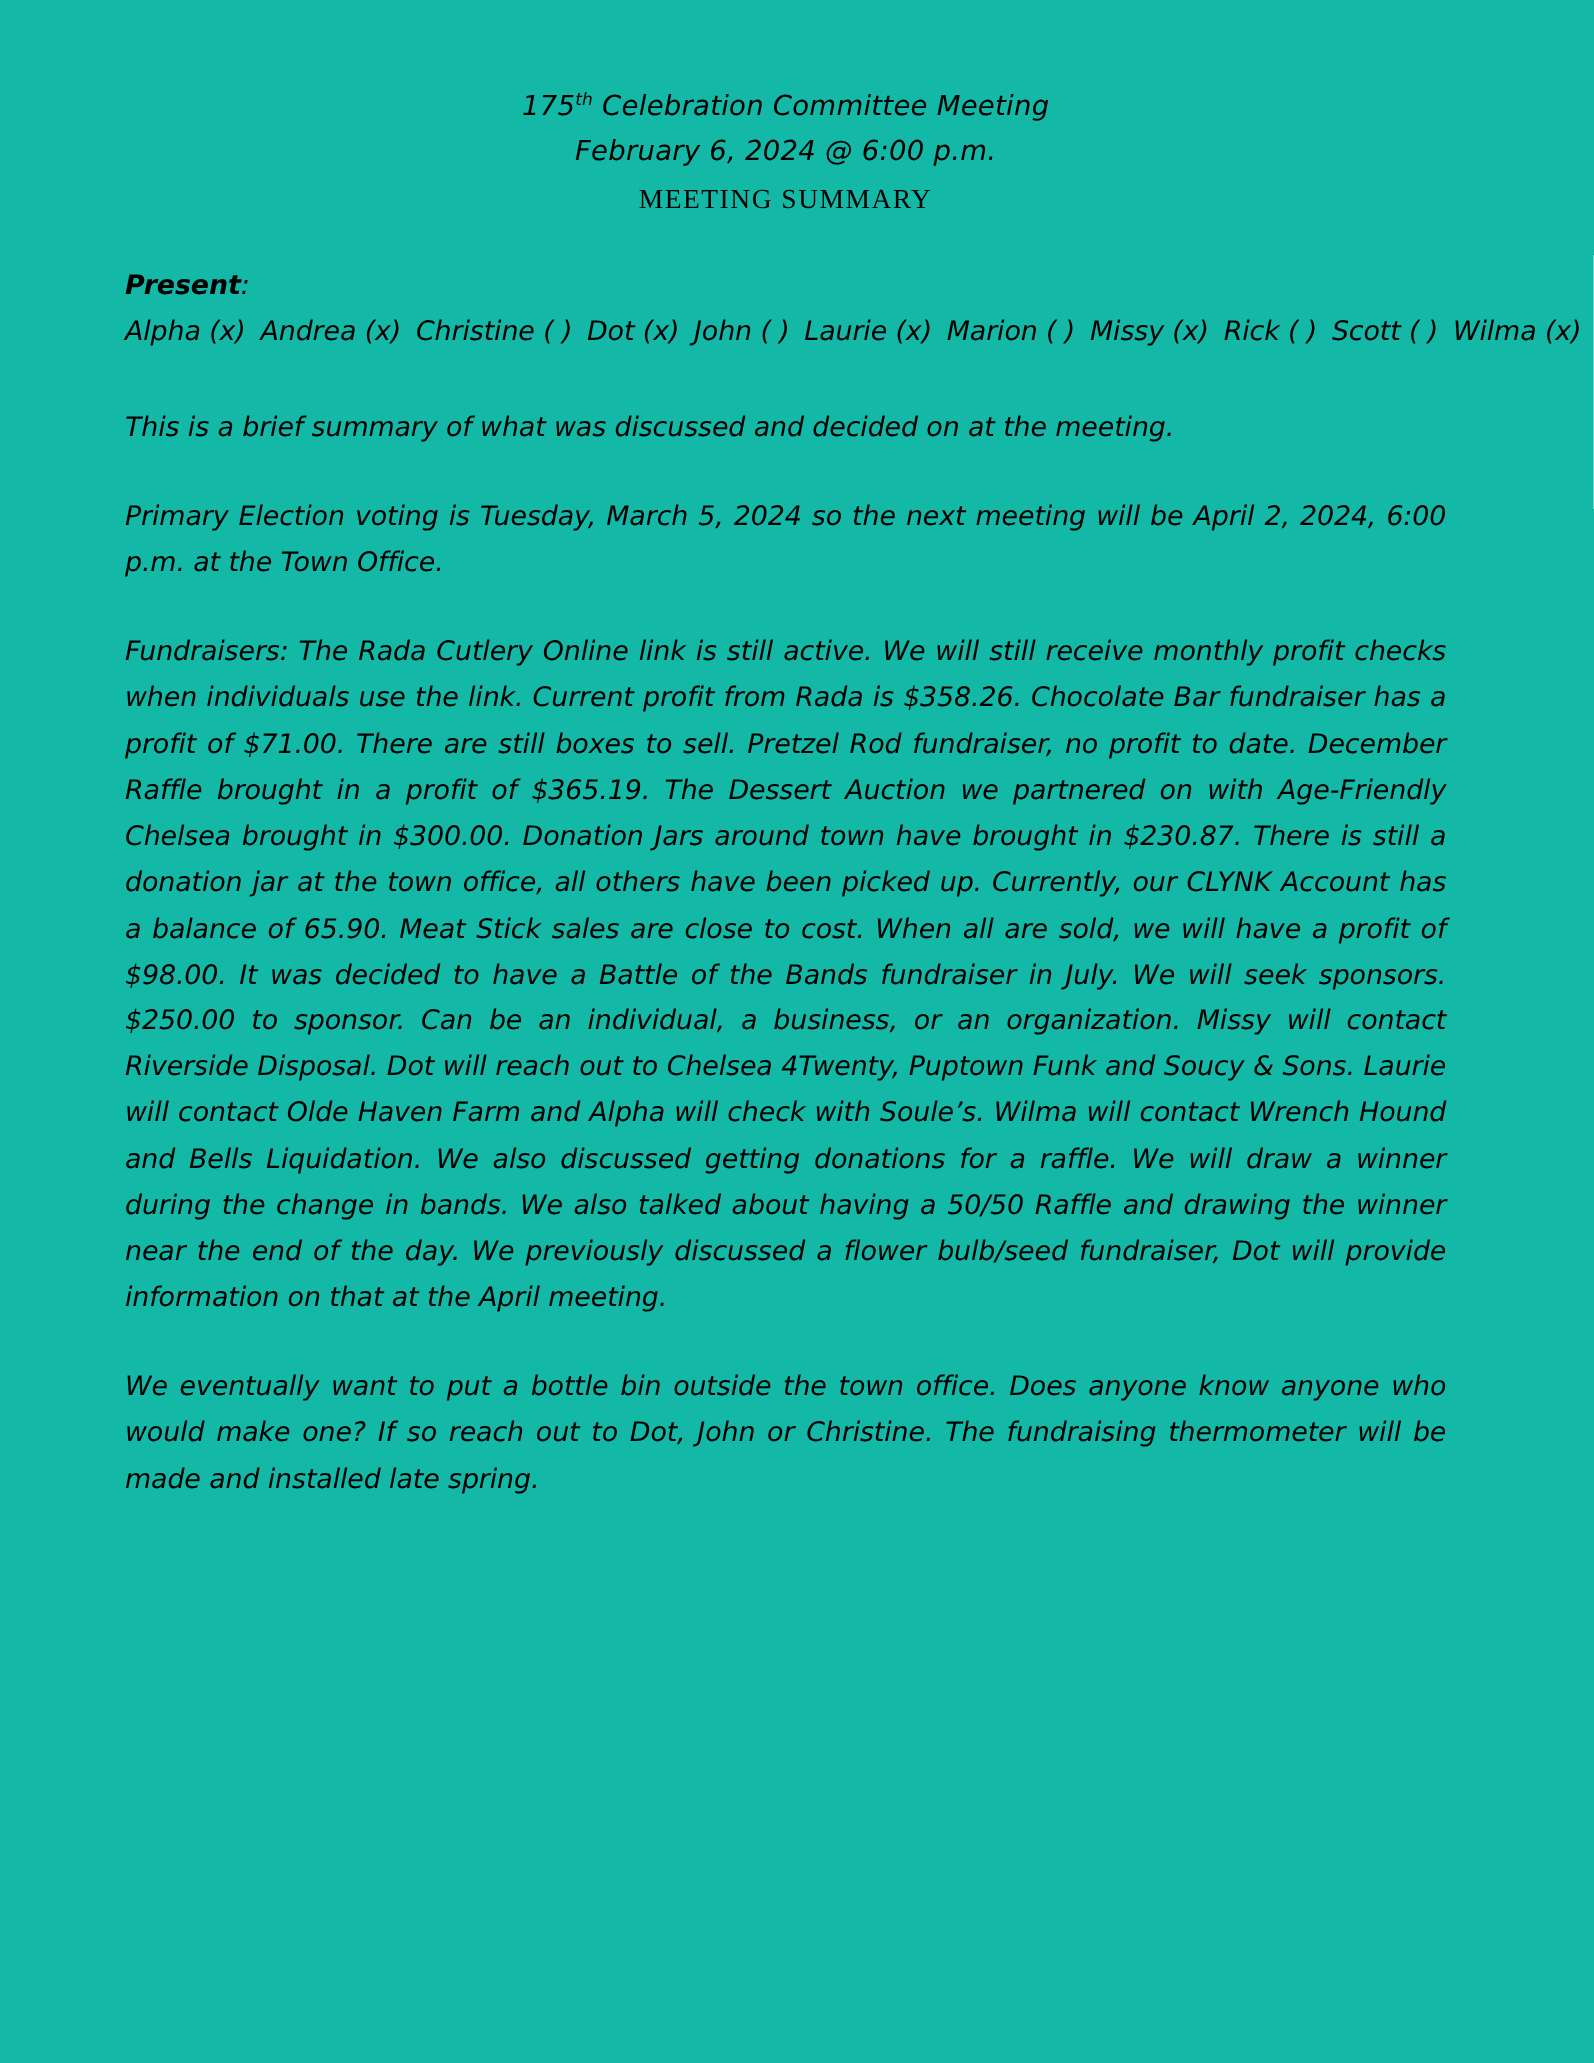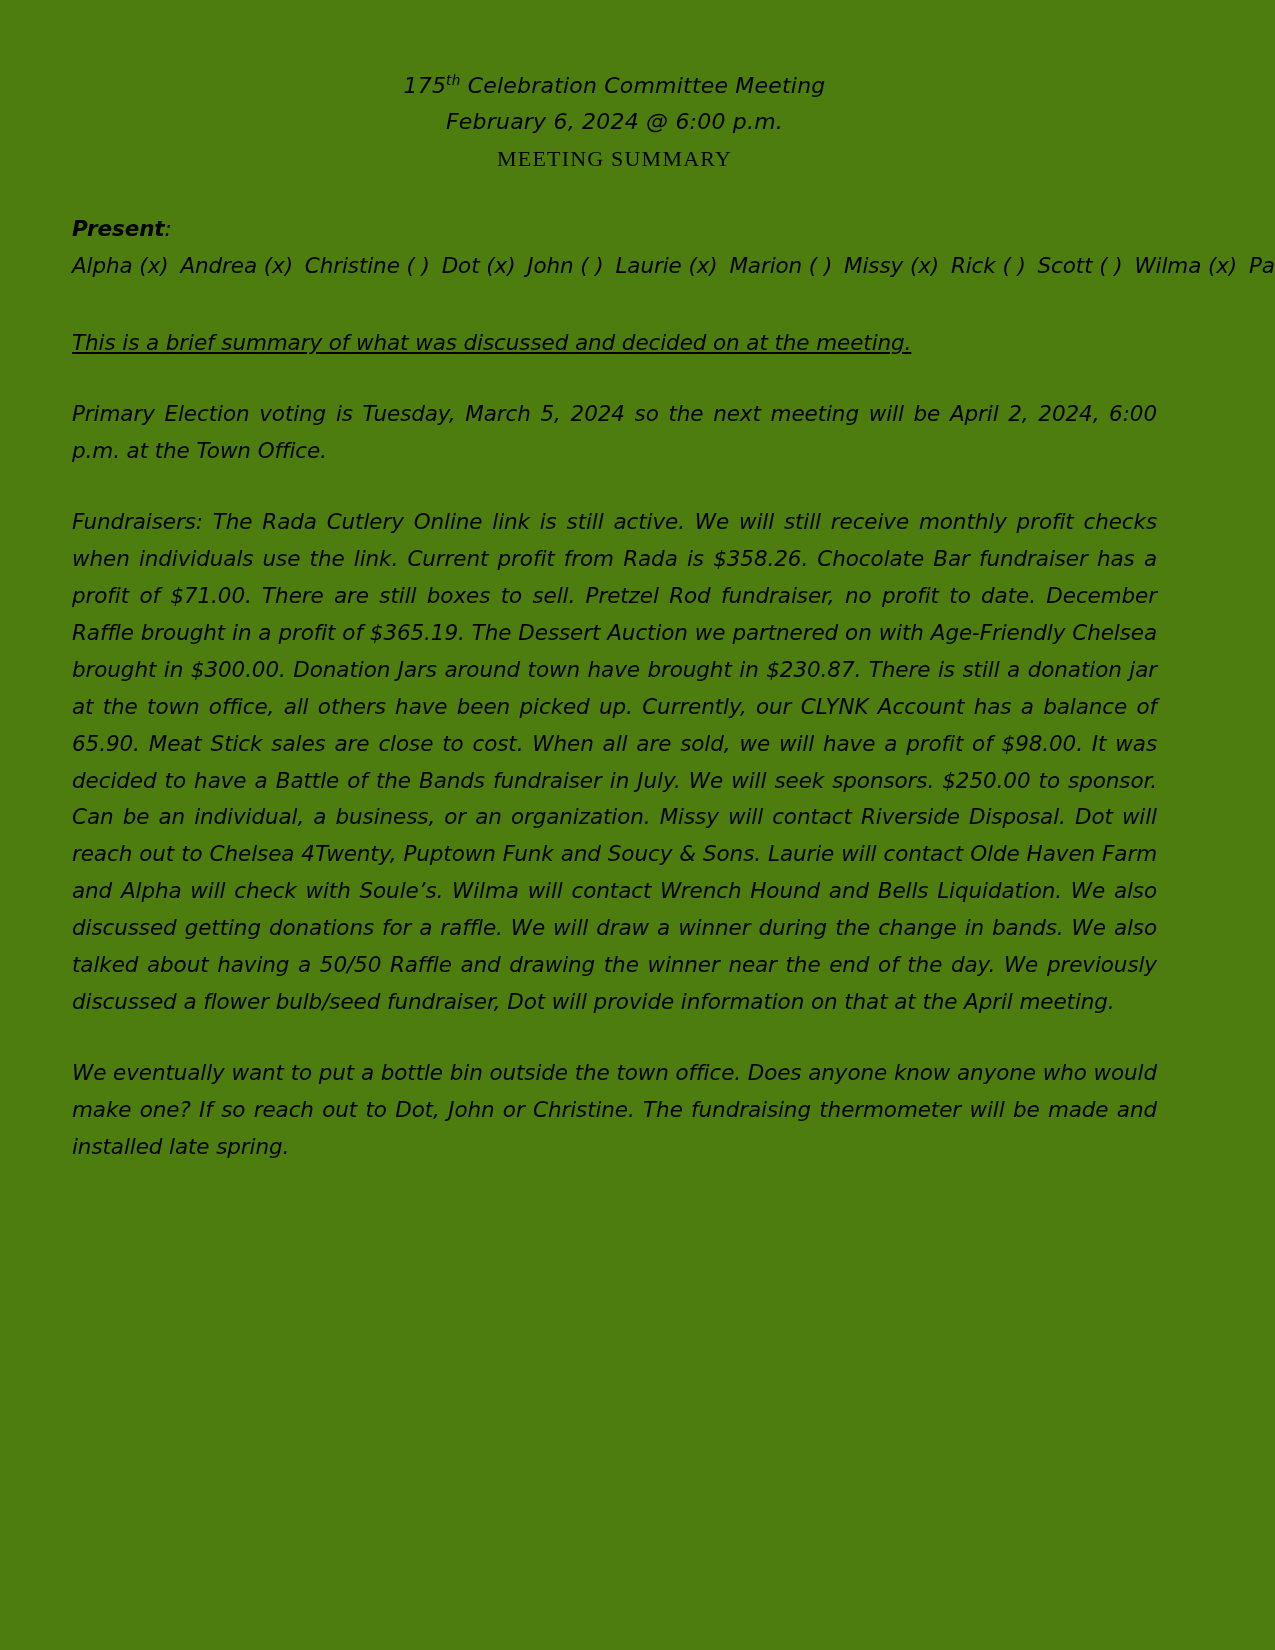--- a/index.html
+++ b/index.html
@@ -5,24 +5,24 @@
 <style>
   html, body {
     margin: 0;
     padding: 0;
     background: #ffffff;
   }
   .page {
     position: relative;
     width: 1275px;
     height: 1650px;
-    background: #4d7c0f;
+    background: #14b8a6;
     margin: 0 auto;
     box-sizing: border-box;
-    padding: 60px 118px 60px 72px;
+    padding: 60px 118px 60px 100px;
     font-family: "DejaVu Sans", sans-serif;
     color: #000000;
     overflow: hidden;
   }
   .doc {
     font-family: "DejaVu Sans", sans-serif;
     font-size: 21.5px;
     line-height: 1.68;
     color: #000000;
     letter-spacing: -0.1px;
@@ -70,21 +70,21 @@
   
   p.para {
     margin: 0;
     text-align: justify;
     text-justify: inter-word;
     font-size: 21.5px;
     line-height: 1.72;
     font-style: italic;
     hyphens: none;
   }
-  p.para.nojust { text-align: left; text-decoration: underline; }
+  p.para.nojust { text-align: left; }
 
   b.em {
     font-weight: normal;
     font-style: italic;
   }
 </style>
 </head>
 <body>
 
 <div class="page">

